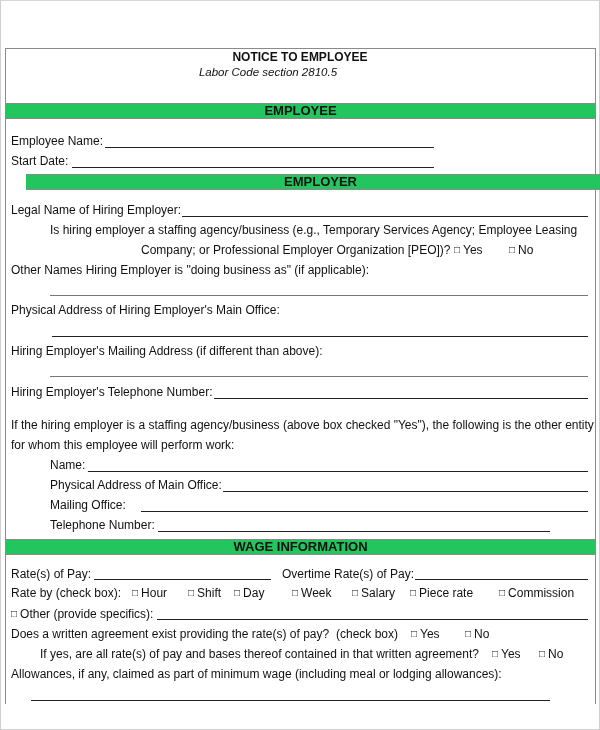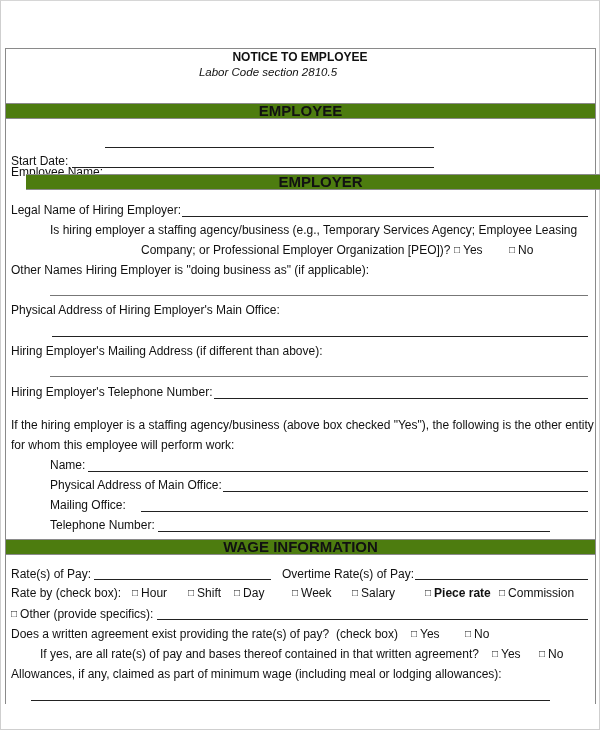--- a/index.html
+++ b/index.html
@@ -8,38 +8,38 @@
   .frame { position:absolute; left:0; top:0; width:598px; height:728px;
            border:1px solid #cfcfcf; border-top:1px solid #d6d6d6; }
   .box { position:absolute; left:5px; top:48px; width:589px; height:655px;
          border-left:1px solid #8a8a8a; border-right:1px solid #8a8a8a;
          border-top:1px solid #8a8a8a; }
   .t { position:absolute; font-size:12px; white-space:nowrap; line-height:14px; }
   .title { position:absolute; left:0; width:600px; text-align:center; top:50px;
            font-size:12px; font-weight:bold; }
   .subtitle { position:absolute; left:0; width:536px; text-align:center; top:66px;
            font-size:11.5px; font-style:italic; }
-  .bar { position:absolute; left:6px; width:589px; height:14px; background:#4d7c0f;
+  .bar { position:absolute; left:6px; width:589px; height:14px; background:#22c55e;
          border-top:1px solid #8a8a8a; border-bottom:1px solid #8a8a8a;
-         text-align:center; font-size:15px; font-weight:bold; line-height:14px; }
+         text-align:center; font-size:13px; font-weight:bold; line-height:14px; }
   .line { position:absolute; height:0; border-top:1px solid #222; }
   .line.gray { border-top:1.5px solid #777; }
   .cb { font-size:10px; margin-right:3px; position:relative; top:-1px; }
 </style>
 </head>
 <body>
 
 <div class="frame"></div>
 <div class="box"></div>
 
 <div class="title">NOTICE TO EMPLOYEE</div>
 <div class="subtitle">Labor Code section 2810.5</div>
 
 <div class="bar" style="top:103px;">EMPLOYEE</div>
-<div class="t" style="left:11px; top:134px;margin-top:31px;">Employee Name:</div>
+<div class="t" style="left:11px; top:134px;">Employee Name:</div>
 <div class="line" style="left:105px; top:147px; width:329px;"></div>
 <div class="t" style="left:11px; top:154px;">Start Date:</div>
 <div class="line" style="left:72px; top:167px; width:362px;"></div>
 
 <div class="bar" style="top:174px;margin-left:20px;">EMPLOYER</div>
 <div class="t" style="left:11px; top:203px;">Legal Name of Hiring Employer:</div>
 <div class="line" style="left:182px; top:216px; width:406px;"></div>
 
 <div class="t" style="left:50px; top:223px;">Is hiring employer a staffing agency/business (e.g., Temporary Services Agency; Employee Leasing</div>
 <div class="t" style="left:141px; top:243px;">Company; or Professional Employer Organization [PEO])?</div>
@@ -79,21 +79,21 @@
 <div class="line" style="left:94px; top:579px; width:177px;"></div>
 <div class="t" style="left:282px; top:567px;">Overtime Rate(s) of Pay:</div>
 <div class="line" style="left:415px; top:579px; width:173px;"></div>
 
 <div class="t" style="left:11px; top:586px;">Rate by (check box):</div>
 <div class="t" style="left:132px; top:586px;"><span class="cb">□</span><span>Hour</span></div>
 <div class="t" style="left:188px; top:586px;"><span class="cb">□</span><span>Shift</span></div>
 <div class="t" style="left:234px; top:586px;"><span class="cb">□</span><span>Day</span></div>
 <div class="t" style="left:292px; top:586px;"><span class="cb">□</span><span>Week</span></div>
 <div class="t" style="left:352px; top:586px;"><span class="cb">□</span><span>Salary</span></div>
-<div class="t" style="left:425px; top:586px;font-weight:bold;"><span class="cb">□</span><span>Piece rate</span></div>
+<div class="t" style="left:410px; top:586px;"><span class="cb">□</span><span>Piece rate</span></div>
 <div class="t" style="left:499px; top:586px;"><span class="cb">□</span><span>Commission</span></div>
 
 <div class="t" style="left:11px; top:607px;"><span class="cb">□</span><span>Other (provide specifics):</span></div>
 <div class="line" style="left:157px; top:619px; width:431px;"></div>
 
 <div class="t" style="left:11px; top:627px;">Does a written agreement exist providing the rate(s) of pay?</div>
 <div class="t" style="left:336px; top:627px;">(check box)</div>
 <div class="t" style="left:411px; top:627px;"><span class="cb">□</span><span>Yes</span></div>
 <div class="t" style="left:465px; top:627px;"><span class="cb">□</span><span>No</span></div>
 

